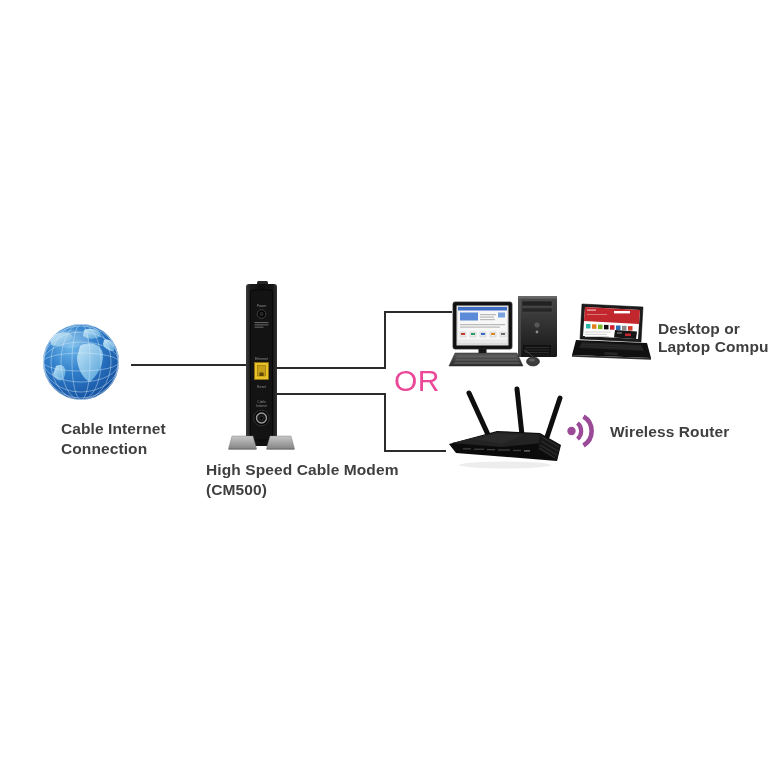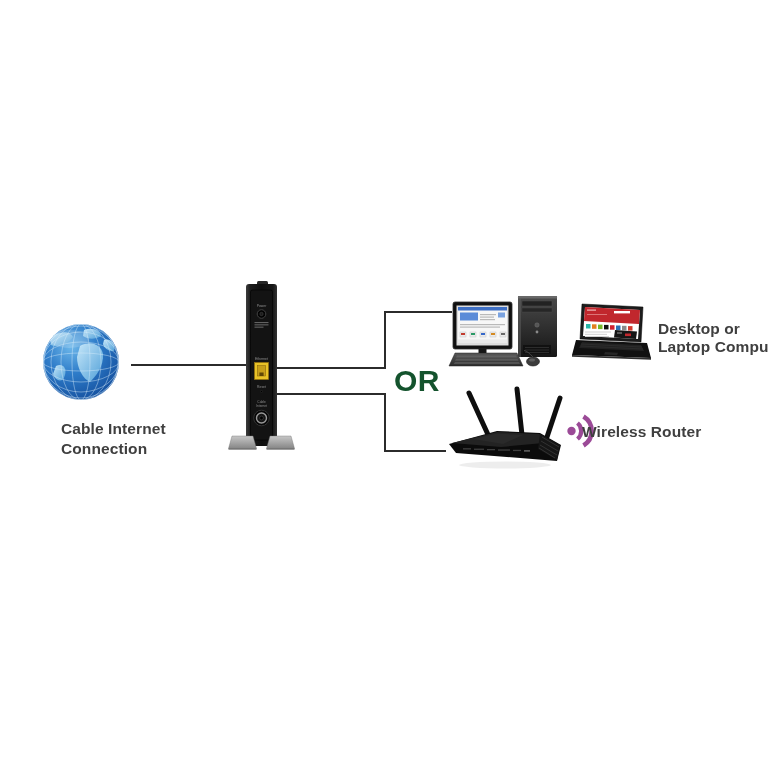--- a/index.html
+++ b/index.html
@@ -8,21 +8,21 @@
     font-family:"Liberation Sans",sans-serif;
   }
   .line{position:absolute;background:#2b2b2b;}
   .label{
     position:absolute;font-size:15.5px;line-height:19.5px;font-weight:700;
     color:#3f3f3f;letter-spacing:0.1px;white-space:nowrap;
   }
   .label-small-lh div{line-height:18px;}
   .or-label{
     position:absolute;left:394px;top:366px;font-size:30px;line-height:30px;
-    font-weight:700;color:#14532d;letter-spacing:0.5px;
+    font-weight:400;color:#ec4899;letter-spacing:0.5px;
   }
   svg{position:absolute;display:block;}
   svg text{font-family:"Liberation Sans",sans-serif;}
 </style>
 </head>
 <body>
 
 <div class="canvas">
 
   <div class="line" style="left:131px;top:364px;width:115px;height:2px;"></div>
@@ -121,20 +121,24 @@
     <g fill="url(#mFoot)" stroke="#6f6f6f" stroke-width="0.4">
       <polygon points="7,158 28,158 31.5,170.5 3.5,170.5"></polygon>
       <polygon points="45,158 66,158 69.5,170.5 41.5,170.5"></polygon>
     </g>
     <g stroke="#5c5c5c" stroke-width="1.2">
       <path d="M3.5,171 L31.5,171"></path>
       <path d="M41.5,171 L69.5,171"></path>
     </g>
   </svg>
 
+  <div class="label" style="left:206px;top:460px;">
+    <div>High Speed Cable Modem</div>
+    <div>(CM500)</div>
+  </div>
 
   <svg style="left:448px;top:292px;" width="115" height="80" viewBox="0 0 115 80">
     <defs>
       <linearGradient id="dTower" x1="0" y1="0" x2="0" y2="1">
         <stop offset="0%" stop-color="#4a4a4a"></stop>
         <stop offset="100%" stop-color="#161616"></stop>
       </linearGradient>
       <linearGradient id="dKb" x1="0" y1="0" x2="0" y2="1">
         <stop offset="0%" stop-color="#585858"></stop>
         <stop offset="100%" stop-color="#2c2c2c"></stop>
@@ -272,17 +276,17 @@
       </g>
     </g>
   </svg>
 
   <svg style="left:566px;top:414px;" width="34" height="34" viewBox="0 0 34 34">
     <circle cx="5.5" cy="17" r="4.2" fill="#9b4a97"></circle>
     <path d="M11.5,9 A10.5,10.5 0 0 1 11.5,25" stroke="#9b4a97" stroke-width="4.2" fill="none"></path>
     <path d="M17.5,2.5 A17,17 0 0 1 17.5,31.5" stroke="#9b4a97" stroke-width="4.6" fill="none"></path>
   </svg>
 
-  <div class="label" style="left:582px;top:422px;">
+  <div class="label" style="left:610px;top:422px;">
     <div>Wireless Router</div>
   </div>
 
 </div>
 
 </body></html>

